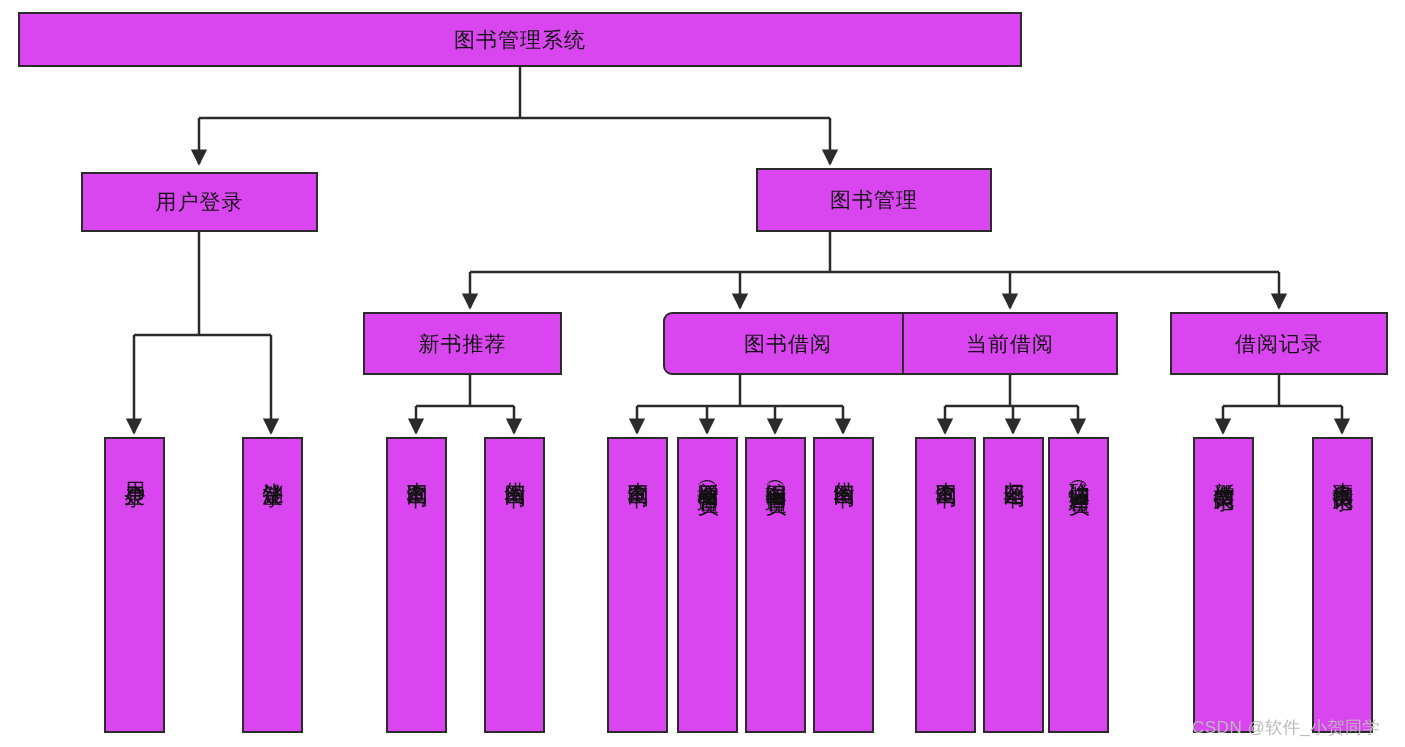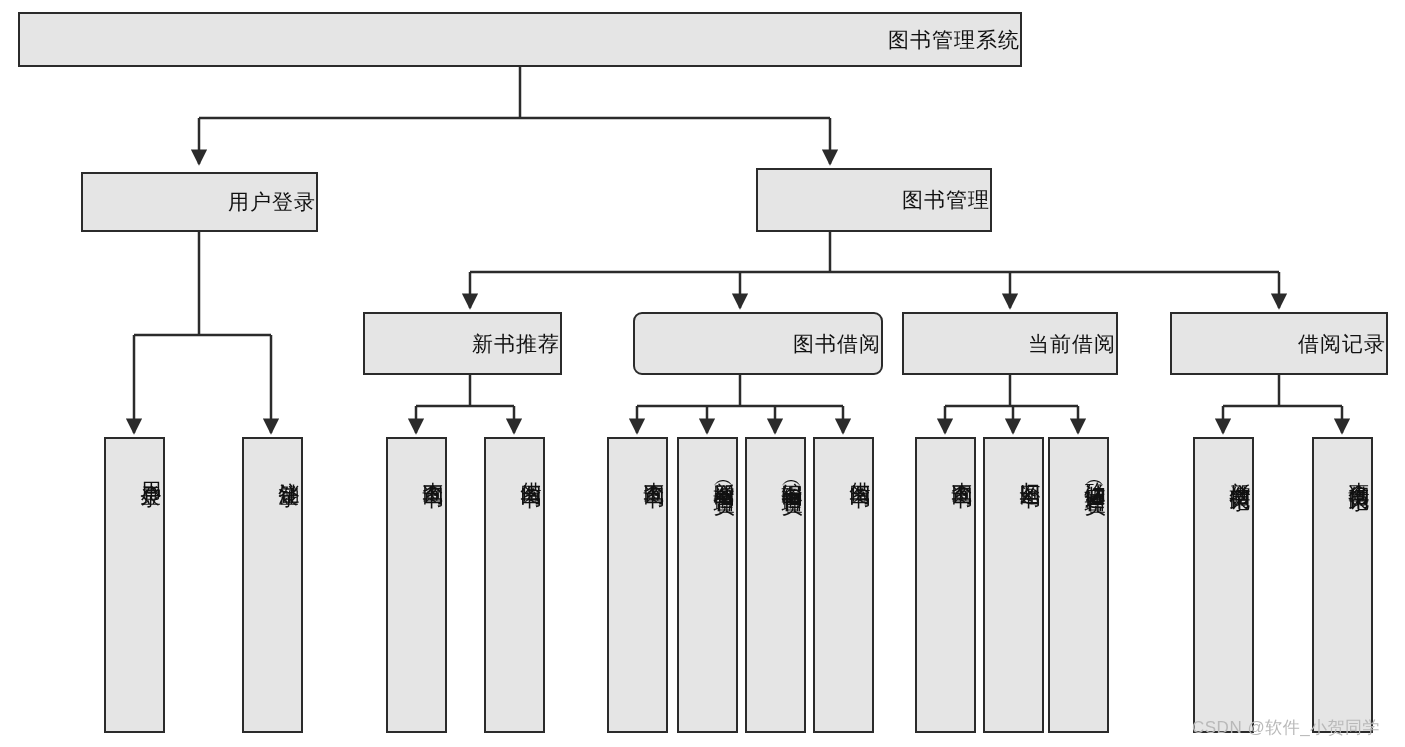--- a/index.html
+++ b/index.html
@@ -14,25 +14,25 @@
     background:#ffffff;
     overflow:hidden;
   }
   svg#wires{
     position:absolute;left:0;top:0;width:1405px;height:747px;
     pointer-events:none;
   }
   .node{
     position:absolute;
     box-sizing:border-box;
-    background:#e5e5e5;
+    background:#d946ef;
     border:2.5px solid #2b2b2b;
     display:flex;
     align-items:center;
-    justify-content:flex-end;
+    justify-content:center;
     color:#111111;
   }
   .node.horiz{
     font-size:21px;
     letter-spacing:1px;
   }
   .node.vert{
     align-items:flex-start;
     padding-top:26px;
   }
@@ -120,21 +120,21 @@
   <div class="node horiz" style="left:81px;top:172px;width:237px;height:60px;">
     <span>用户登录</span>
   </div>
   <div class="node horiz" style="left:712px;top:168px;width:236px;height:64px;margin-left:44px;">
     <span>图书管理</span>
   </div>
 
   <div class="node horiz" style="left:363px;top:312px;width:199px;height:63px;">
     <span>新书推荐</span>
   </div>
-  <div class="node horiz" style="left:633px;top:312px;width:250px;height:63px;border-radius:9px;">
+  <div class="node horiz" style="left:663px;top:312px;width:250px;height:63px;border-radius:9px;">
     <span>图书借阅</span>
   </div>
   <div class="node horiz" style="left:902px;top:312px;width:216px;height:63px;">
     <span>当前借阅</span>
   </div>
   <div class="node horiz" style="left:1170px;top:312px;width:218px;height:63px;">
     <span>借阅记录</span>
   </div>
 
   <div class="node vert" style="left:104px;top:437px;width:61px;height:296px;">

